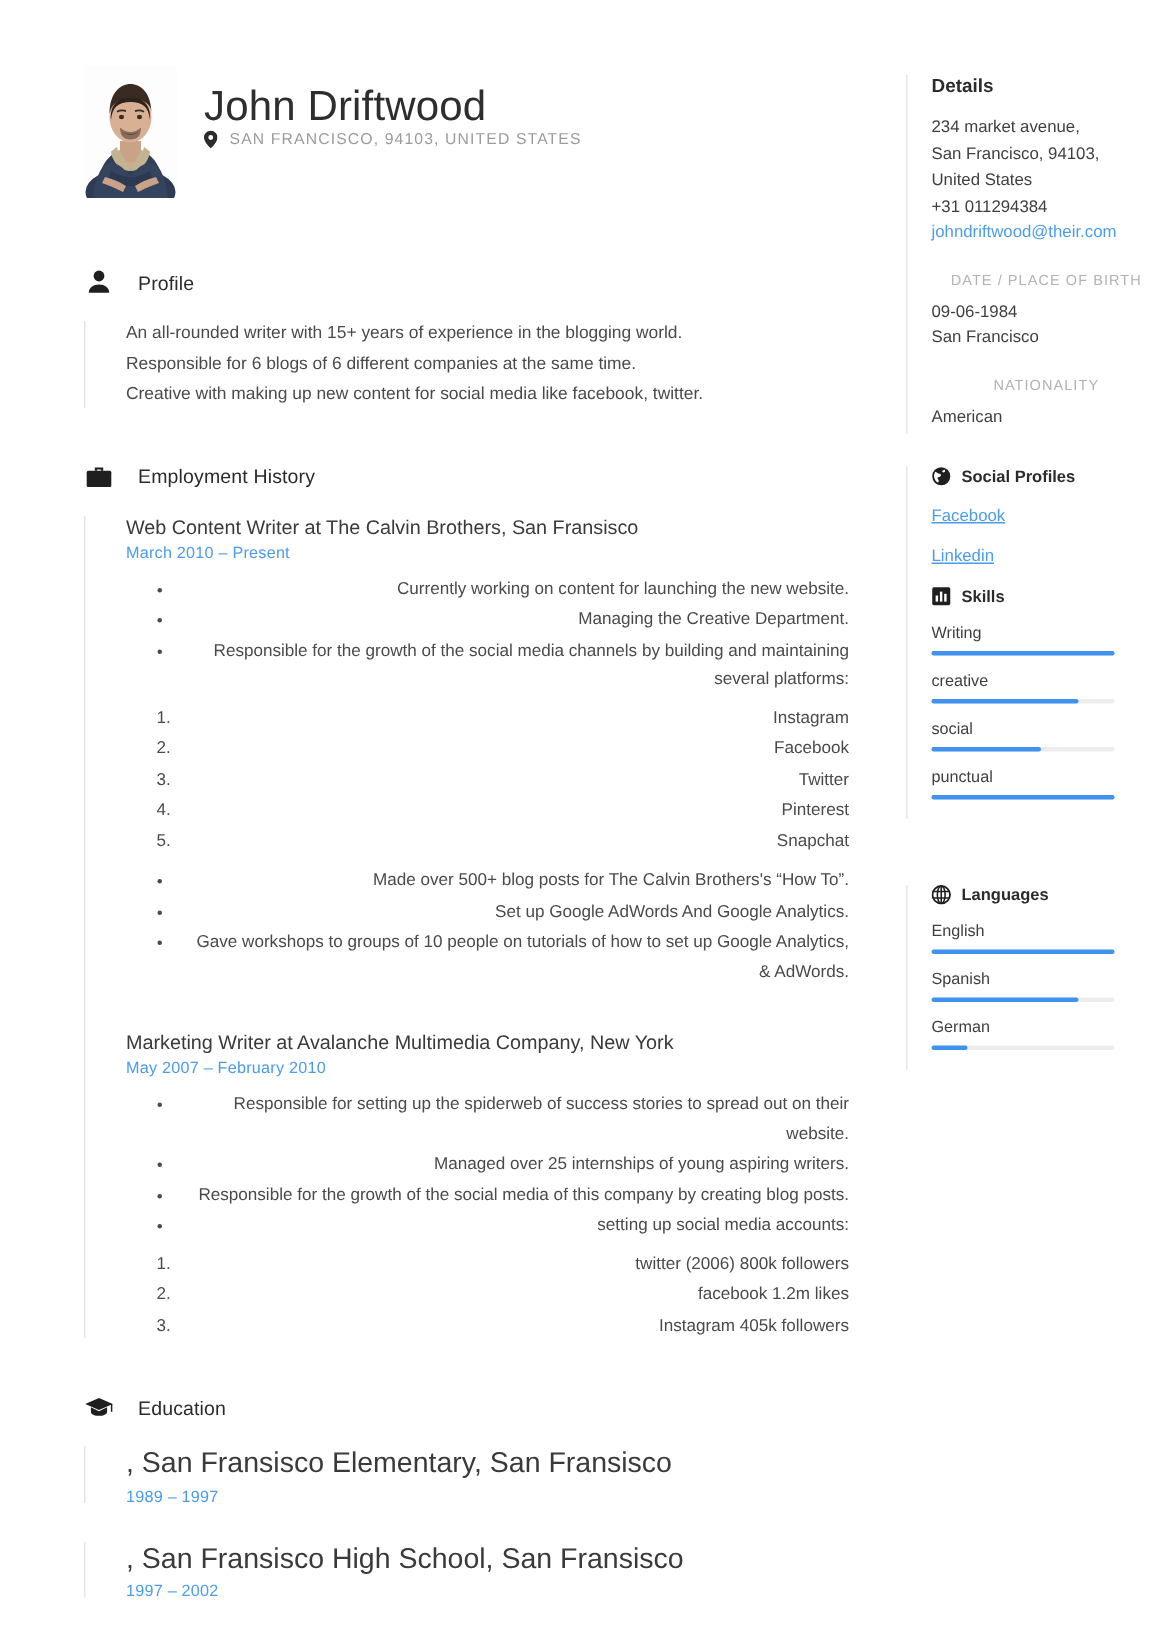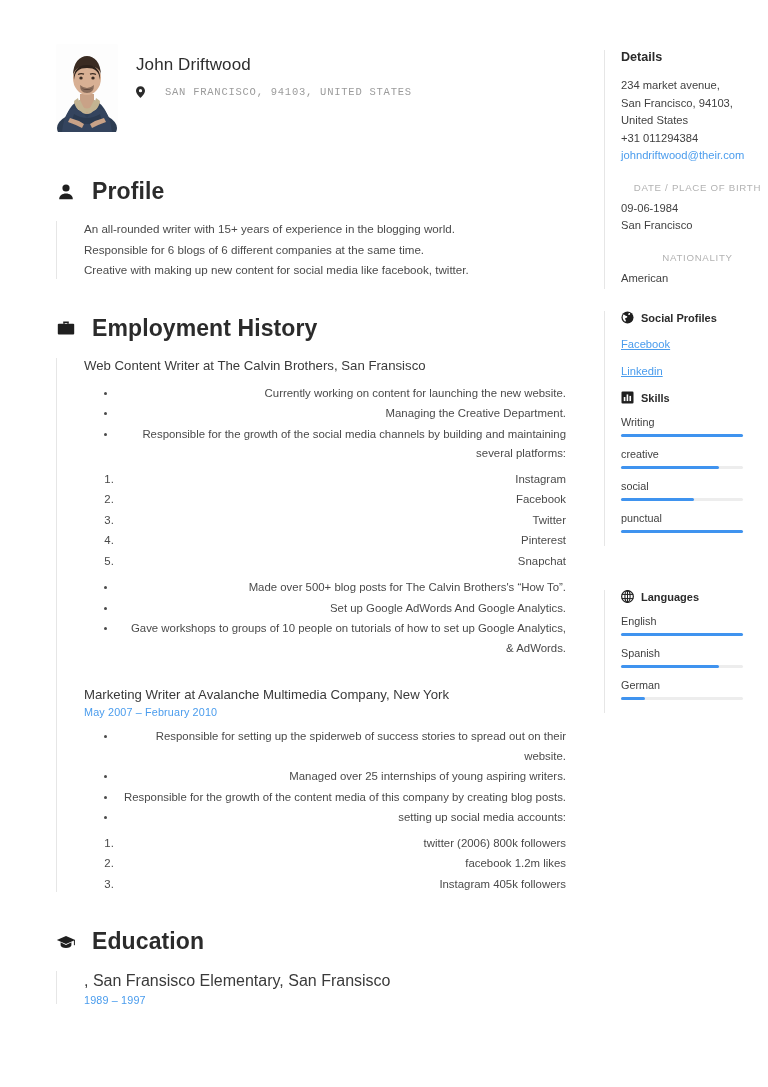--- a/index.html
+++ b/index.html
@@ -15,37 +15,37 @@
   .main { position:absolute; left:56px; top:44px; width:510px; }
 
   .header { display:flex; align-items:flex-start; gap:18px; height:100px; }
   .photo {
     width:62px; height:88px; flex:none; border-radius:2px;
     background:#ffffff; overflow:hidden; position:relative;
   }
   .photo svg { display:block; width:62px; height:88px; }
   .head-text { padding-top:12px; }
   .name {
-    font-size:17px; font-weight:400; color:#2e2e2e;
+    font-size:28px; font-weight:400; color:#2e2e2e;
     letter-spacing:.1px; line-height:1.1;
   }
-  .loc-row { display:flex; align-items:center; gap:20px; margin-top:11px;font-family:Liberation Mono, monospace; }
+  .loc-row { display:flex; align-items:center; gap:8px; margin-top:0; }
   .pin { width:9px; height:12px; flex:none; display:block; }
   .location {
     font-size:10.5px; color:#9b9b9b; letter-spacing:.75px;
   }
 
   
   .sec-head {
     display:flex; align-items:center; gap:16px;
     margin-top:34px; margin-bottom:14px;
   }
   .sec-icon { width:20px; height:20px; flex:none; display:block; }
   .sec-title {
-    font-size:23px; font-weight:700; color:#2b2b2b; letter-spacing:.1px;
+    font-size:13px; font-weight:400; color:#2b2b2b; letter-spacing:.1px;
   }
 
   
   .block {
     position:relative; padding-left:28px;
   }
   .block::before {
     content:""; position:absolute; left:0; top:2px; bottom:2px;
     width:1px; background:#e6e6e6;
   }
@@ -67,21 +67,21 @@
   ul.bullets li, ol.numbers li {
     font-size:11.4px; line-height:19.5px; color:#4a4a4a;
     padding-left:4px; margin-bottom:1px;
   }
   ul.bullets li::marker { font-size:10px; }
   ol.numbers li::marker { color:#4a4a4a; }
   ol.numbers { margin-top:6px; }
   ul.bullets.after-list { margin-top:7px; }
 
   .edu { margin-bottom:4px; }
-  .edu-title { font-size:16px; color:#3a3a3a; line-height:1.45; }
+  .edu-title { font-size:19px; color:#3a3a3a; line-height:1.45; }
   .edu-date { font-size:10.8px; color:#4a9ced; margin-top:2px; letter-spacing:.15px; }
 
   
   .sidebar { position:absolute; left:604px; top:50px; width:170px; }
   .side-block { position:relative; padding-left:17px; padding-bottom:2px; }
   .side-block::before {
     content:""; position:absolute; left:0; top:0; bottom:0;
     width:1px; background:#e6e6e6;
   }
   .side-gap { height:22px; }
@@ -169,20 +169,21 @@
         <path d="M7.2 3.6h5.6v2.2h-1.6V5H8.8v.8H7.2z" fill="#1f1f1f"></path>
         <rect x="1.8" y="5.8" width="16.4" height="10.8" rx="1" fill="#1f1f1f"></rect>
       </svg>
       <div class="sec-title">Employment History</div>
     </div>
 
     <div class="block">
 
       <div class="job">
         <div class="job-title">Web Content Writer at The Calvin Brothers, San Fransisco</div>
+        <div class="job-date">March 2010  –  Present</div>
         <ul class="bullets">
           <li>Currently working on content for launching the new website.</li>
           <li>Managing the Creative Department.</li>
           <li>Responsible for the growth of the social media channels by building and maintaining several platforms:</li>
         </ul>
         <ol class="numbers">
           <li>Instagram</li>
           <li>Facebook</li>
           <li>Twitter</li>
           <li>Pinterest</li>
@@ -194,21 +195,21 @@
           <li>Gave workshops to groups of 10 people on tutorials of how to set up Google Analytics, &amp; AdWords.</li>
         </ul>
       </div>
 
       <div class="job">
         <div class="job-title">Marketing Writer at Avalanche Multimedia Company, New York</div>
         <div class="job-date">May 2007  –  February 2010</div>
         <ul class="bullets">
           <li>Responsible for setting up the spiderweb of success stories to spread out on their website.</li>
           <li>Managed over 25 internships of young aspiring writers.</li>
-          <li>Responsible for the growth of the content media of this company by creating blog posts.</li>
+          <li>Responsible for the growth of the social media of this company by creating blog posts.</li>
           <li>setting up social media accounts:</li>
         </ul>
         <ol class="numbers">
           <li>twitter (2006) 800k followers</li>
           <li>facebook 1.2m likes</li>
           <li>Instagram 405k followers</li>
         </ol>
       </div>
     </div>
 
@@ -220,20 +221,26 @@
       </svg>
       <div class="sec-title">Education</div>
     </div>
     <div class="block">
       <div class="edu">
         <div class="edu-title">, San Fransisco Elementary, San Fransisco</div>
         <div class="edu-date">1989  –  1997</div>
       </div>
     </div>
     <div style="height:18px"></div>
+    <div class="block">
+      <div class="edu">
+        <div class="edu-title">, San Fransisco High School, San Fransisco</div>
+        <div class="edu-date">1997  –  2002</div>
+      </div>
+    </div>
   </div>
 
   <div class="sidebar">
 
     <div class="side-block">
       <div class="side-h1">Details</div>
       <div class="side-line">234 market avenue,</div>
       <div class="side-line">San Francisco, 94103,</div>
       <div class="side-line">United States</div>
       <div class="side-line">+31 011294384</div>

